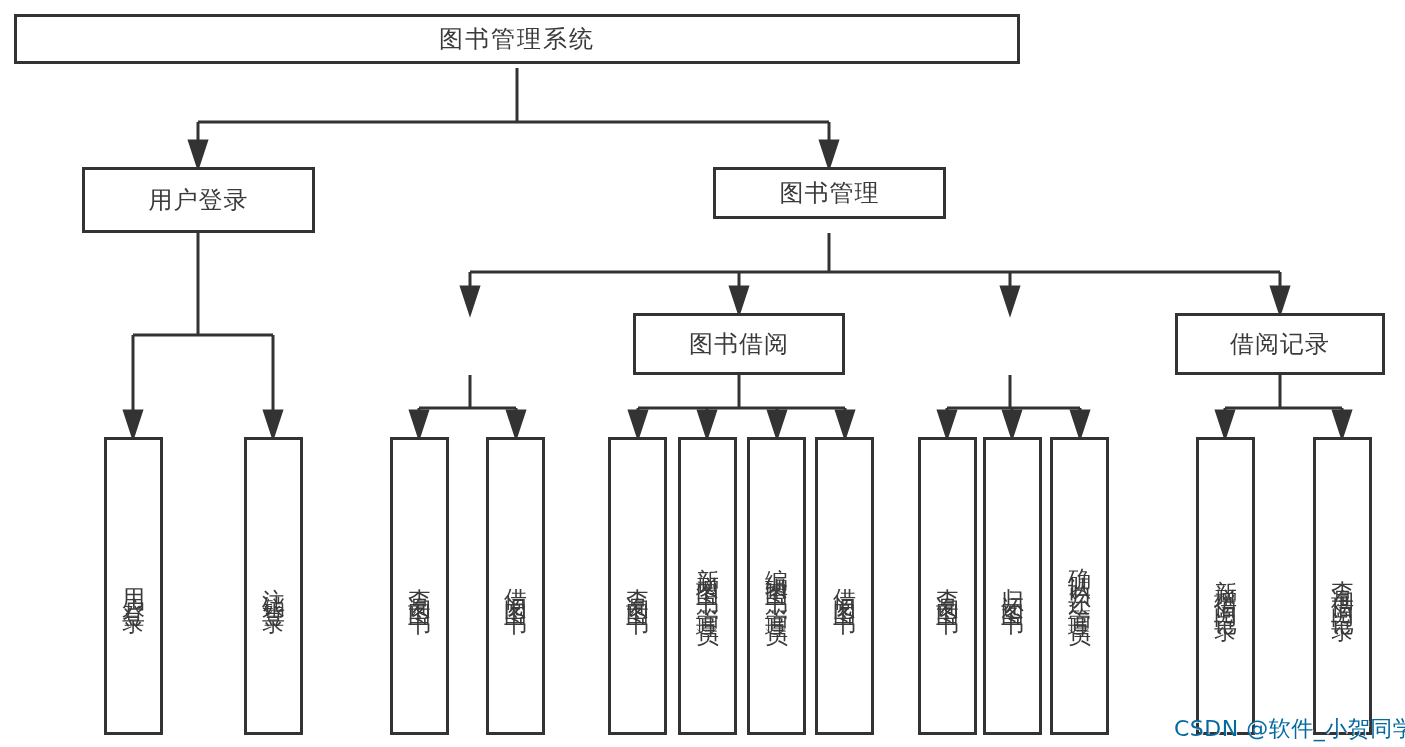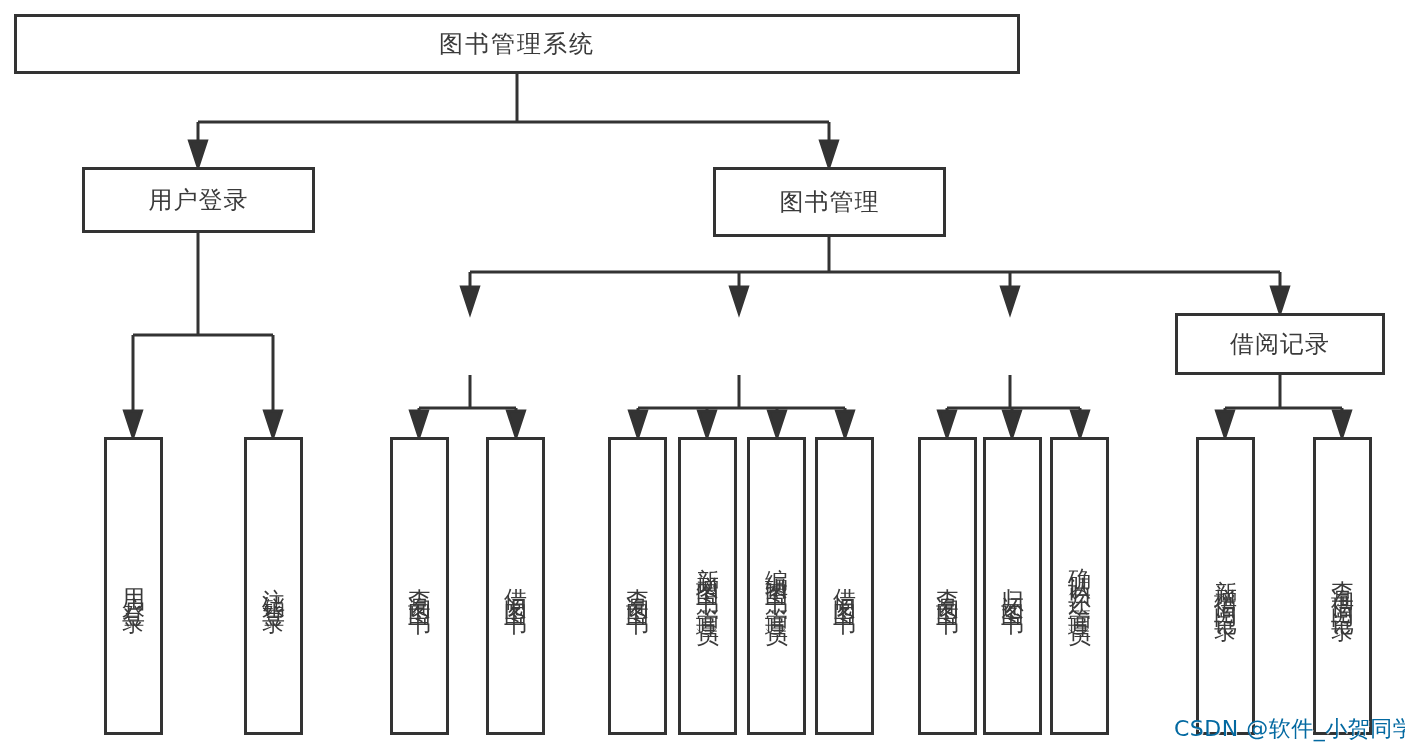--- a/index.html
+++ b/index.html
@@ -138,25 +138,26 @@
         <line x1="1280" y1="375" x2="1280" y2="408"></line>
         <line x1="1225" y1="408" x2="1342" y2="408"></line>
         <line x1="1225" y1="408" x2="1225" y2="416"></line>
         <polygon points="1216.5,411 1233.5,411 1225,437"></polygon>
         <line x1="1342" y1="408" x2="1342" y2="416"></line>
         <polygon points="1333.5,411 1350.5,411 1342,437"></polygon>
       </g>
     </g>
   </svg>
 
-  <div class="node h-root" style="left:14px; top:14px; width:1006px; height:60px;">图书管理系统</div>
+  <div class="node h-root" style="left:14px; top:14px; width:1006px; height:50px;">图书管理系统</div>
 
   <div class="node h2" style="left:82px; top:167px; width:233px; height:66px;">用户登录</div>
-  <div class="node h2" style="left:713px; top:167px; width:233px; height:70px;">图书管理</div>
-
+  <div class="node h2" style="left:713px; top:167px; width:233px; height:52px;">图书管理</div>
+
+  <div class="node h3" style="left:633px; top:313px; width:212px; height:62px;">图书借阅</div>
   <div class="node h3" style="left:1175px; top:313px; width:210px; height:62px;">借阅记录</div>
 
   <div class="node leaf" style="left:104px; top:437px; width:59px; height:298px;">
     <span class="vtext">用户登录</span>
   </div>
   <div class="node leaf" style="left:244px; top:437px; width:59px; height:298px;">
     <span class="vtext">注销登录</span>
   </div>
 
   <div class="node leaf" style="left:390px; top:437px; width:59px; height:298px;">

